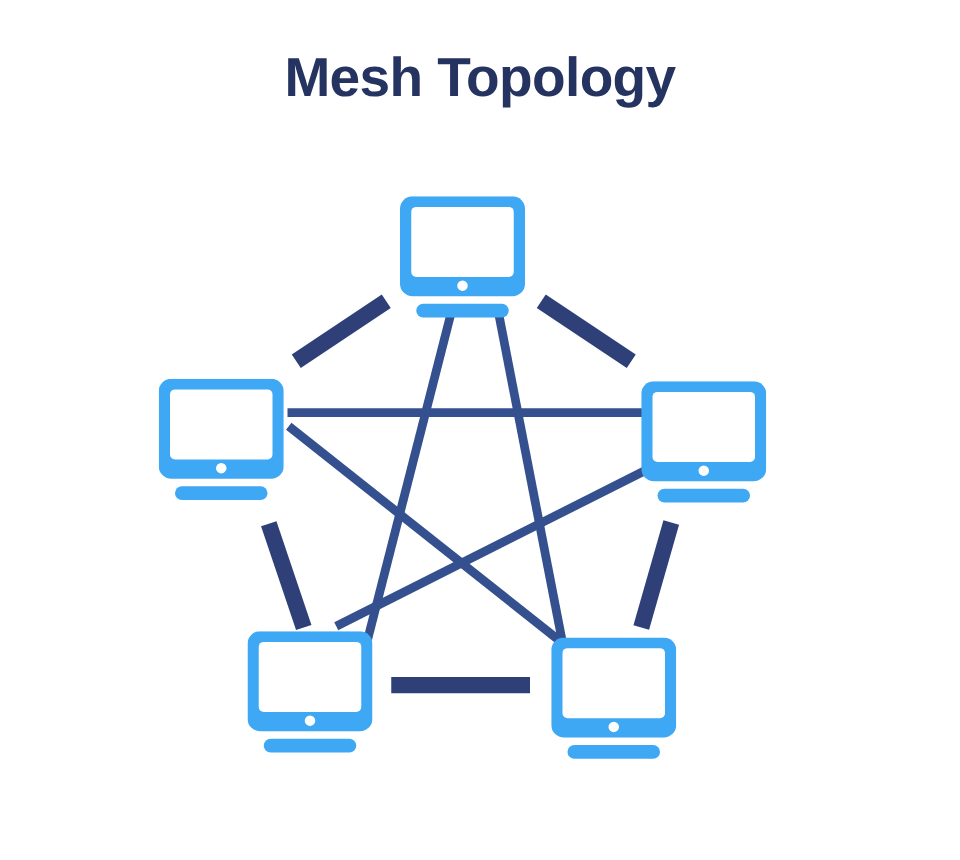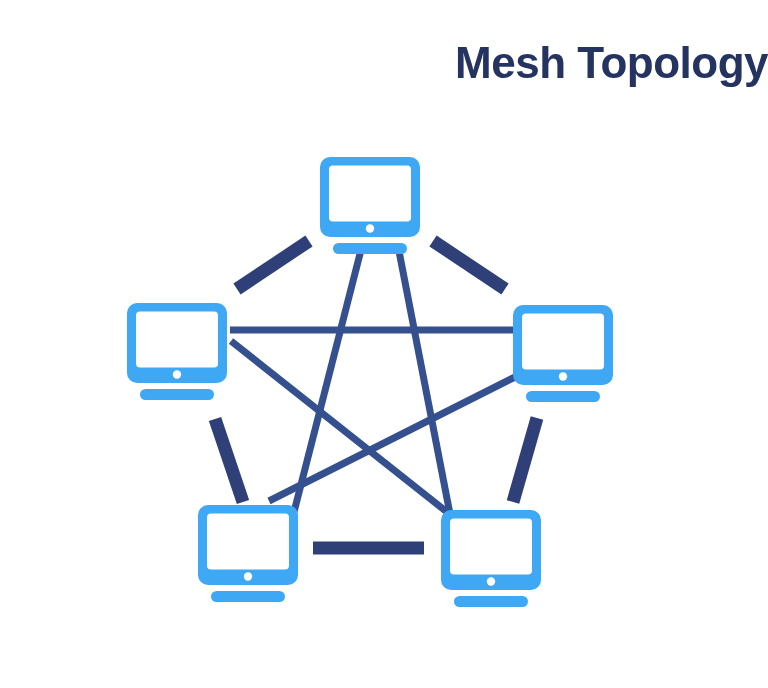--- a/index.html
+++ b/index.html
@@ -13,21 +13,21 @@
     width: 768px;
     height: 688px;
     background: var(--bg, #ffffff);
     overflow: hidden;
   }
   .title {
     position: absolute;
     top: 38px;
     left: 0;
     width: 100%;
-    text-align: right;
+    text-align: center;
     font-size: 44px;
     font-weight: 700;
     letter-spacing: -0.5px;
     color: var(--title-color, #24335f);
   }
   .edges-svg {
     position: absolute;
     top: 0;
     left: 0;
   }

